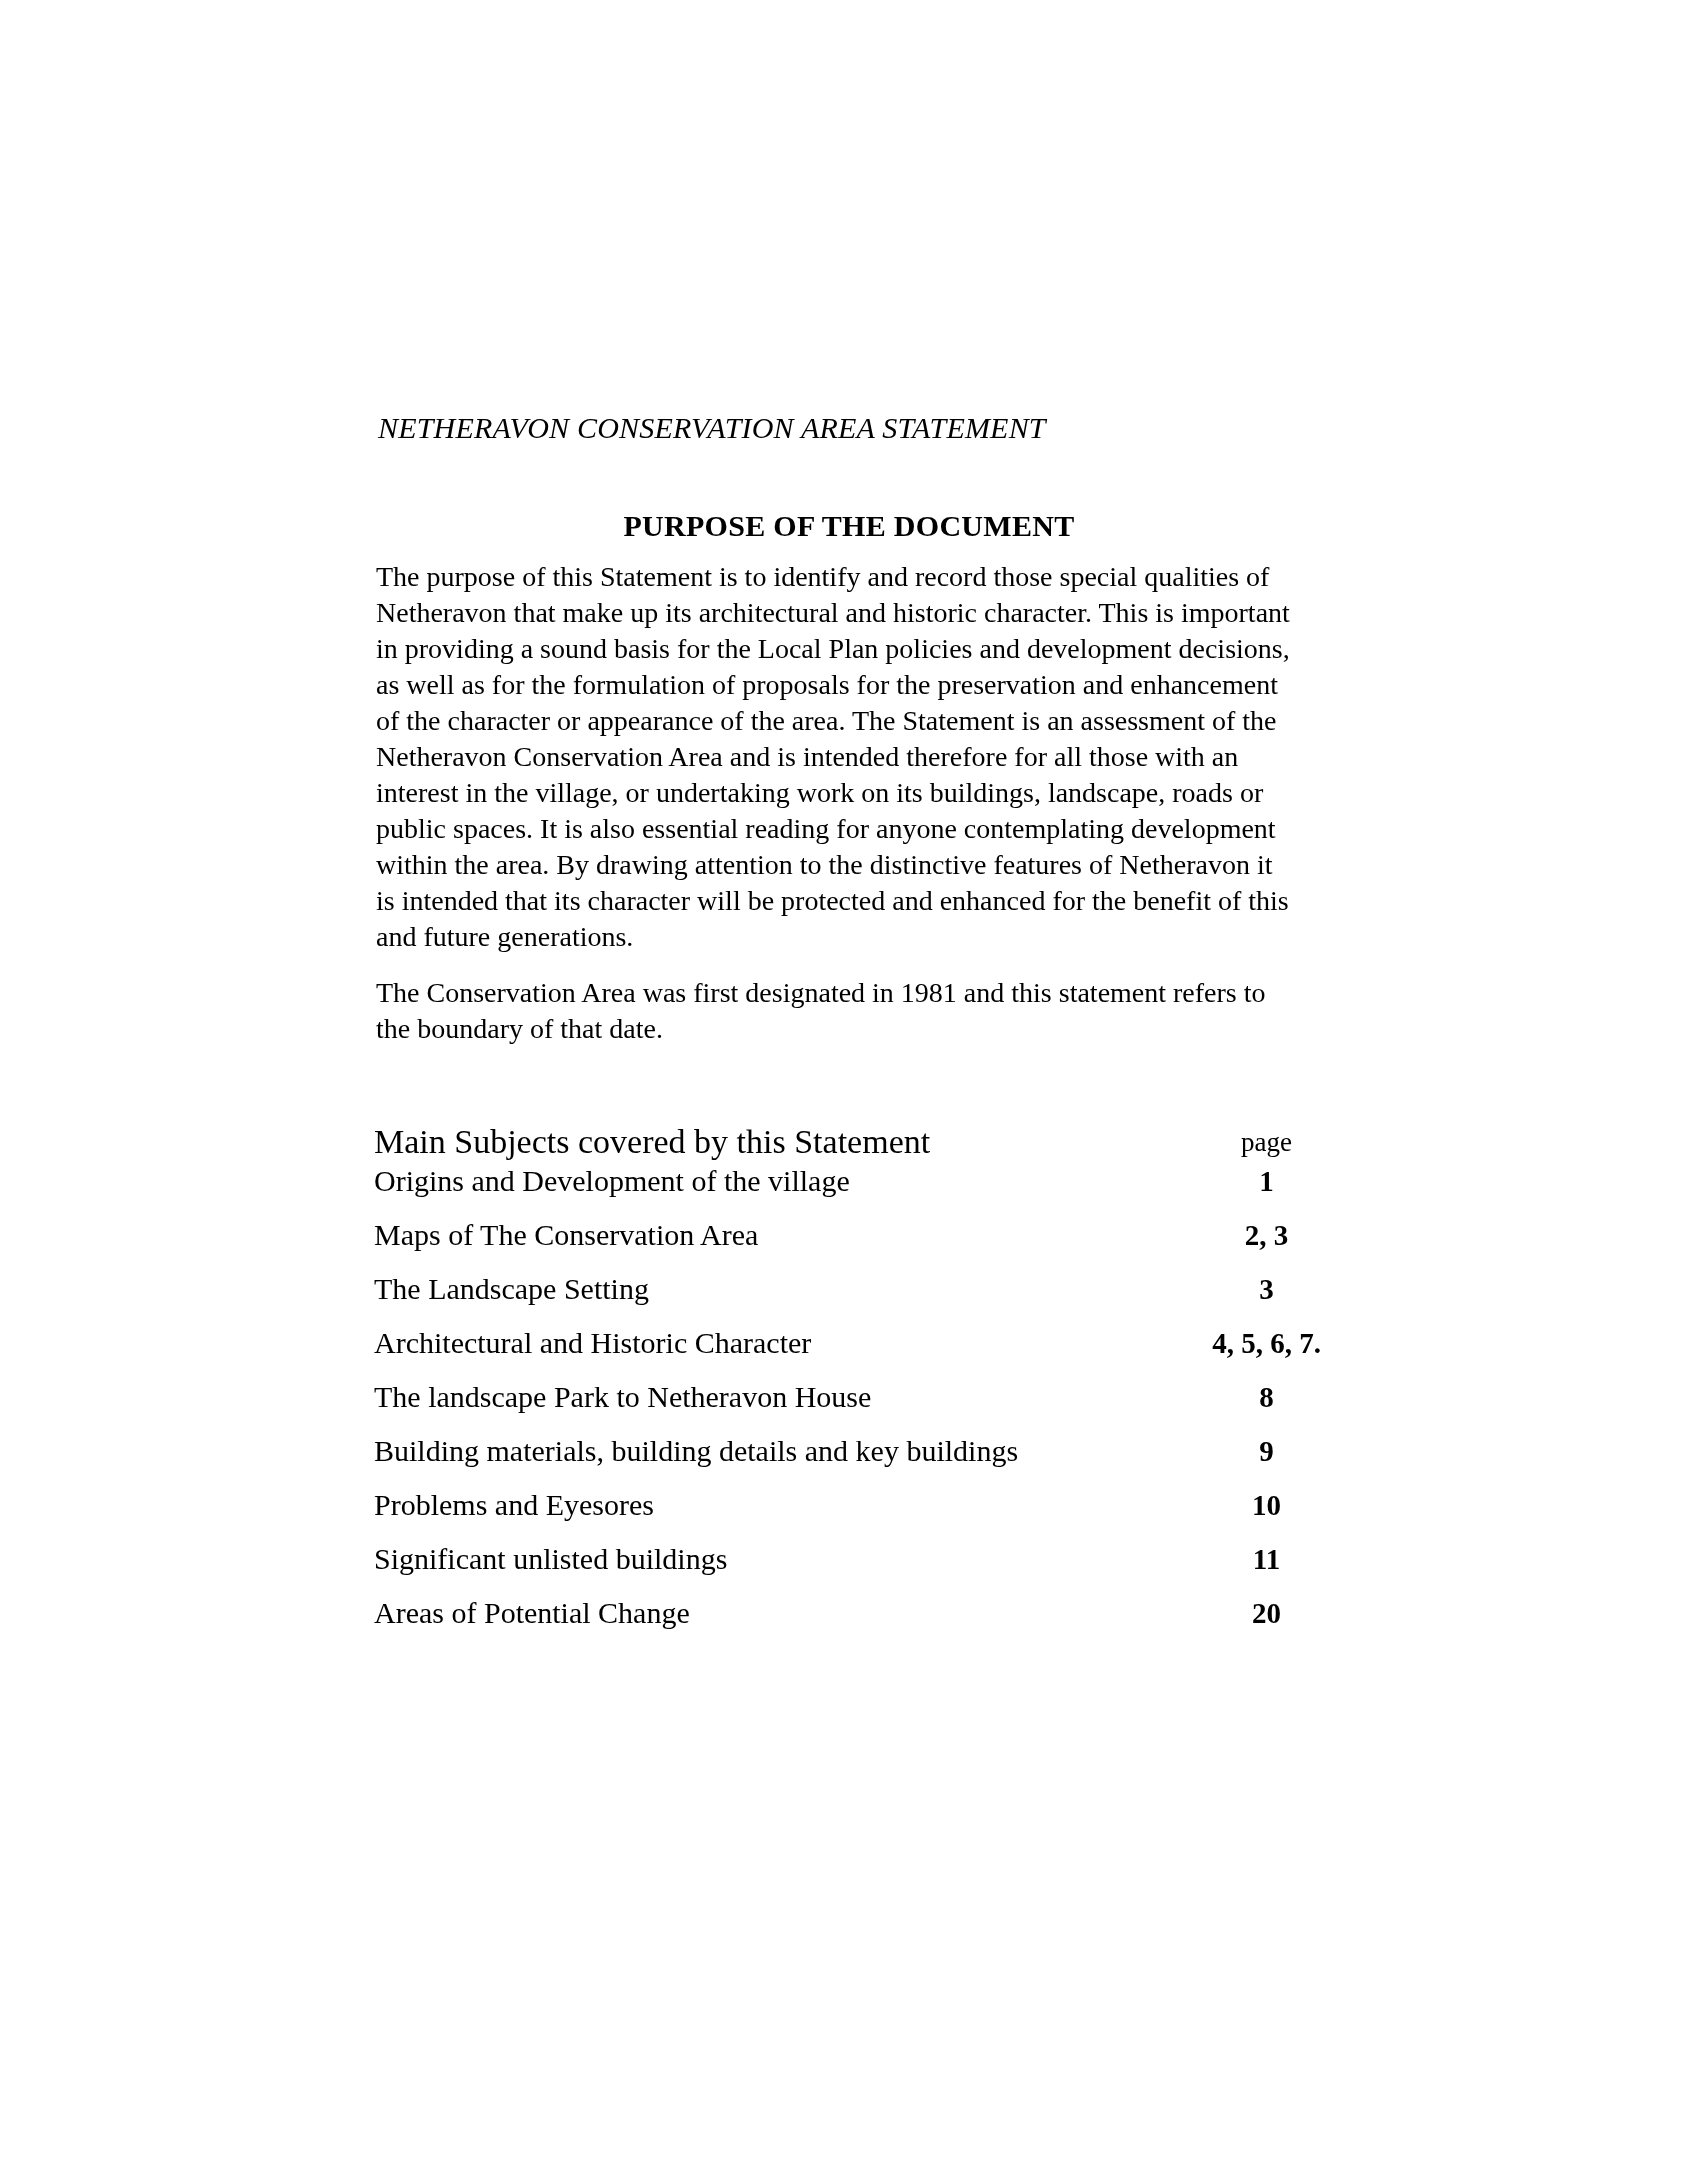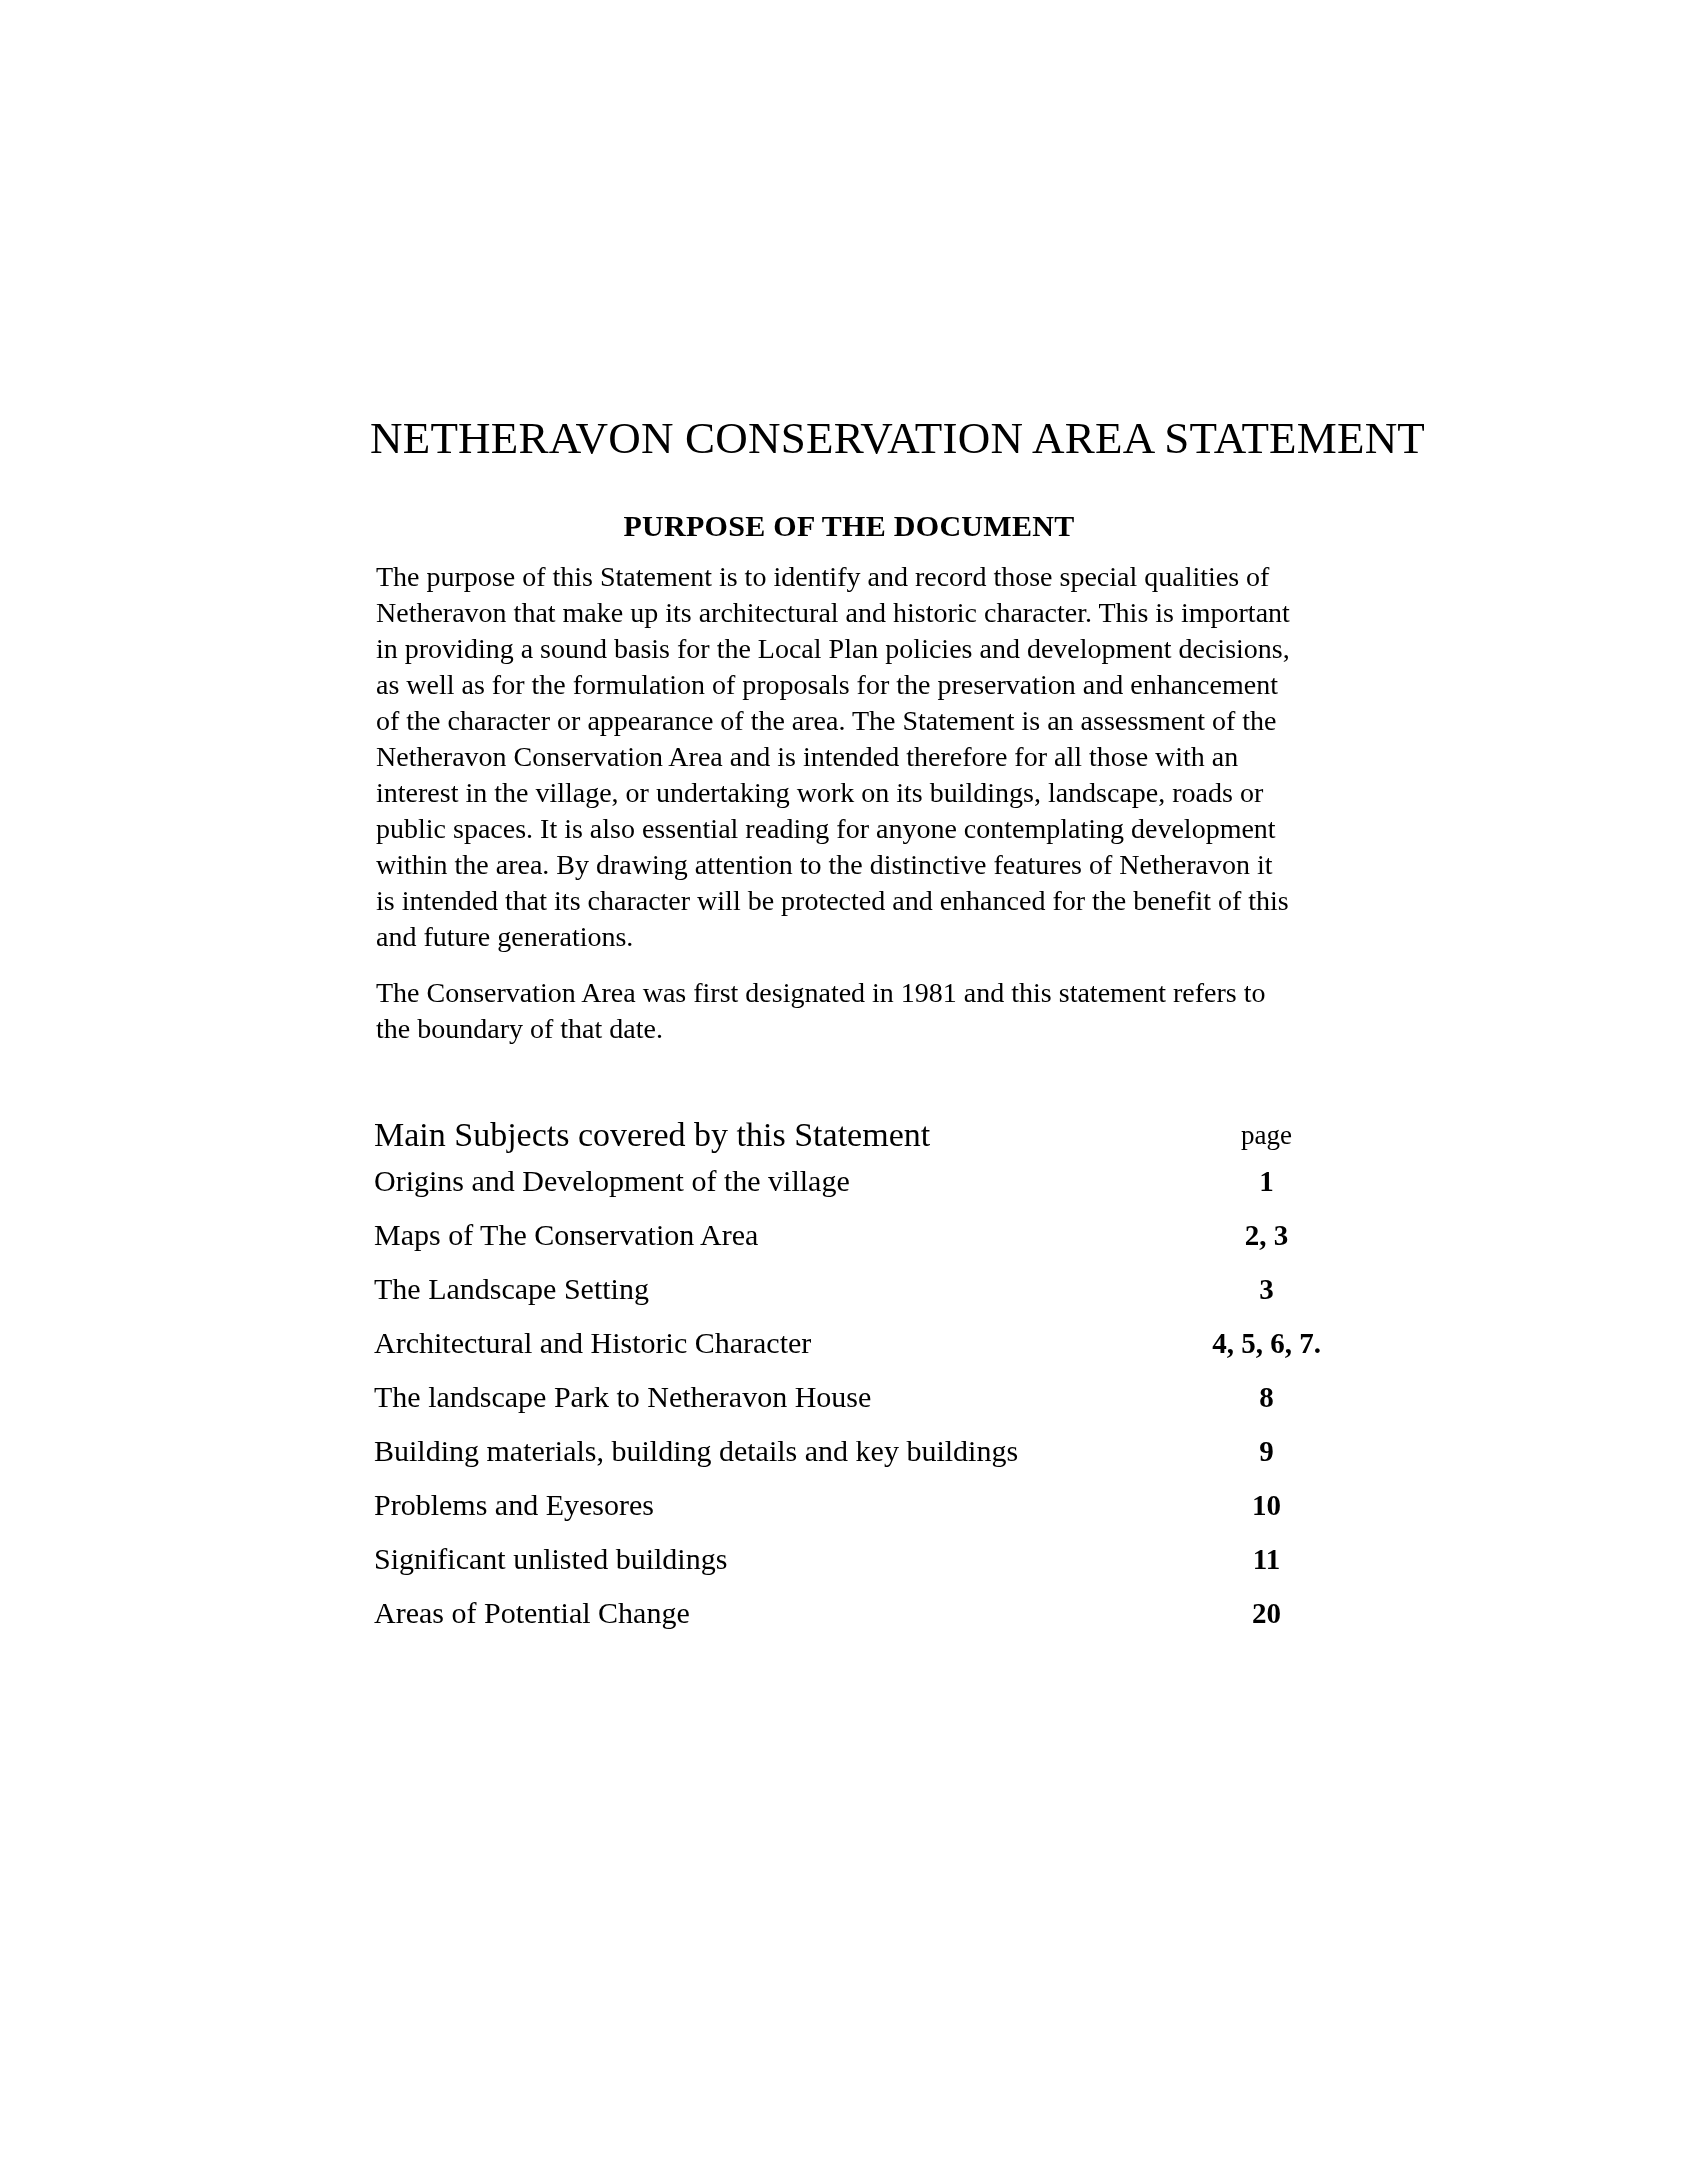--- a/index.html
+++ b/index.html
@@ -19,28 +19,29 @@
 
   .page {
     position: absolute;
     inset: 0;
     background: #ffffff;
   }
 
   
   .doc-title {
     position: absolute;
-    left: 370px;
+    left: 378px;
     top: 386px;
     width: 950px;
-    font-size: 45px;
+    font-size: 30px;
     line-height: 44px;
     font-weight: 400;
     letter-spacing: 0.2px;
     white-space: nowrap;
+    font-style: italic;
   }
 
   
   .section-heading {
     position: absolute;
     left: 374px;
     top: 482px;
     width: 950px;
     text-align: center;
     font-size: 30px;
@@ -72,21 +73,21 @@
 
   
   .contents {
     position: absolute;
     left: 374px;
     top: 1107px;
     width: 1005px;
   }
   .contents-head {
     display: flex;
-    align-items: center;
+    align-items: flex-end;
     margin-bottom: 0;
     height: 55px;
   }
   .contents-head .title {
     font-size: 34px;
     line-height: 40px;
     white-space: nowrap;
   }
   .contents-head .page-col {
     margin-left: auto;

